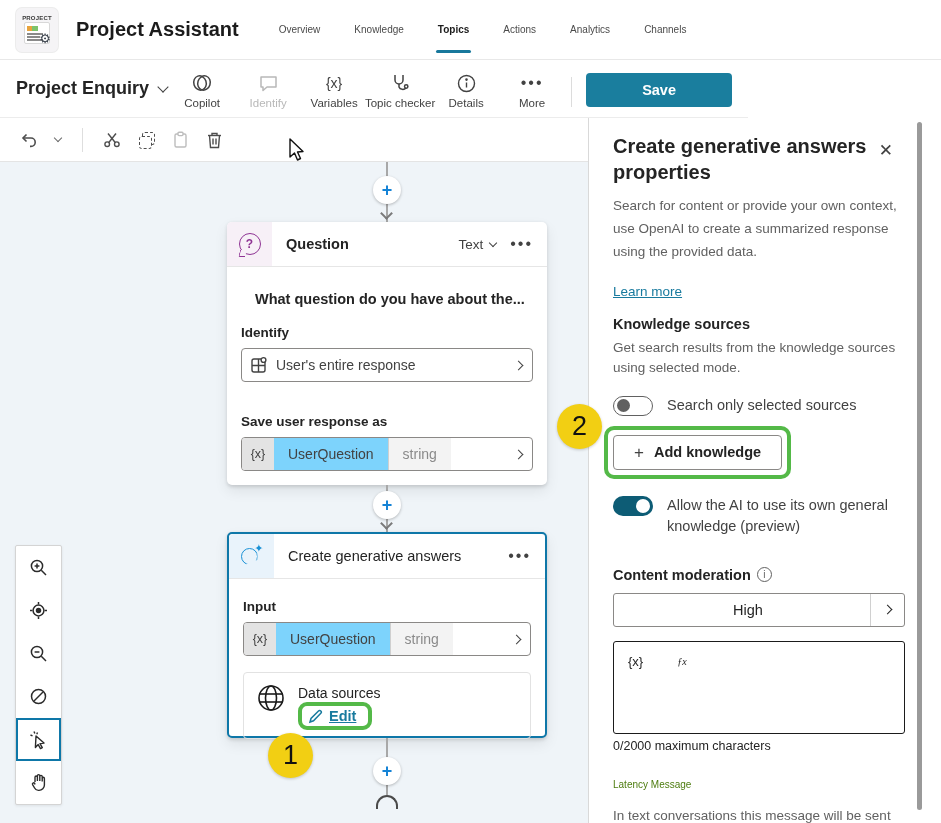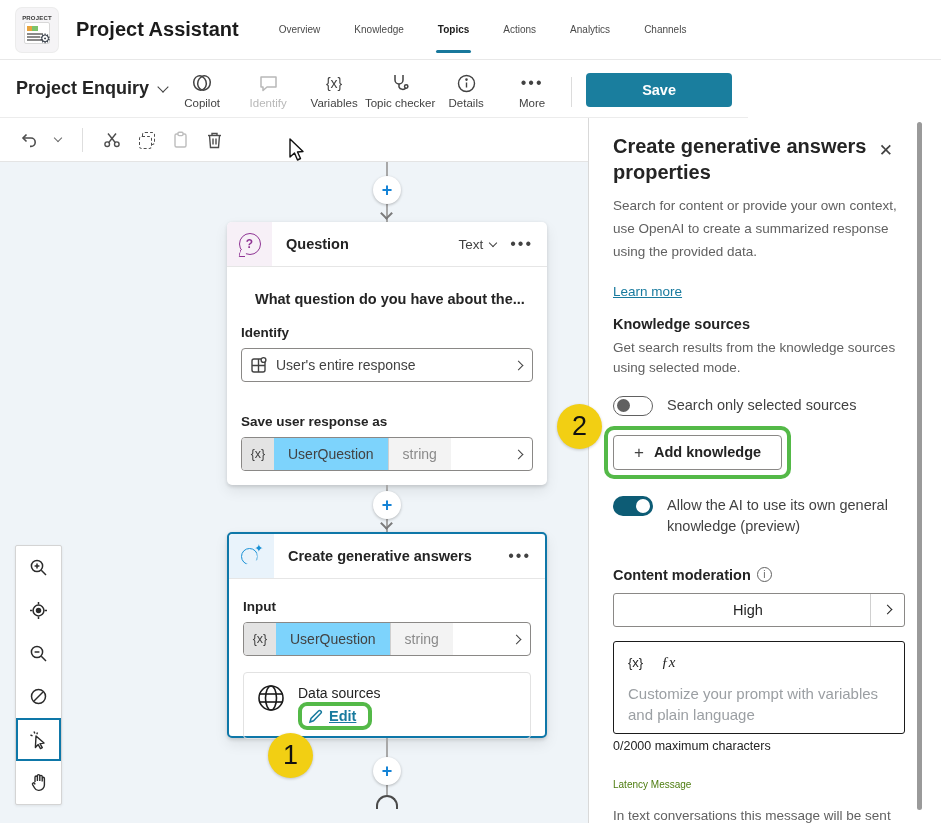--- a/index.html
+++ b/index.html
@@ -106,21 +106,21 @@
   .addk-wrap { display:inline-block; border:4px solid #54b948; border-radius:10px; padding:5px; margin:10px 0 2px -9px; background:#fff; }
   .addk-btn { display:flex; align-items:center; gap:10px; background:#fff; border:1px solid #8a8886; border-radius:4px; padding:8px 20px; font-size:14.5px; font-weight:bold; color:#242424; cursor:pointer; }
   .addk-plus { font-size:17px; font-weight:normal; color:#424242; line-height:1; }
   .info-ico { width:15px; height:15px; border:1.2px solid #616161; border-radius:50%; color:#616161; font-size:10px; font-weight:normal; display:inline-flex; align-items:center; justify-content:center; font-style:normal; }
   .dd-box { display:flex; align-items:center; height:34px; border:1px solid #8a8886; border-radius:3px; margin-top:10px; cursor:pointer; background:#fff;text-align:center; }
   .dd-box .dd-val { font-size:14.5px; color:#242424; padding-left:12px; flex:1; }
   .dd-box .dd-btn { width:34px; align-self:stretch; border-left:1px solid #d0d0d0; display:flex; align-items:center; justify-content:center; }
   .dd-box .dd-chevr { width:7px; height:7px; border-right:1.7px solid #242424; border-top:1.7px solid #242424; transform:rotate(45deg); }
   .prompt-box { border:1px solid #1b1b1b; border-radius:3px; margin-top:14px; padding:12px 14px; height:93px; cursor:text; }
   .prompt-icons { display:flex; align-items:center; gap:18px; color:#242424; }
-  .fx { font-size:15px; font-style:italic; font-family:"Liberation Serif", serif; }
+  .fx { font-size:10px; font-style:italic; font-family:"Liberation Serif", serif;margin-left:16px; }
   .prompt-ph { font-size:15px; color:#9b9fa3; line-height:1.45; margin-top:12px; }
   .char-count { font-size:12.5px; color:#242424; margin-top:5px; }
   .latency-head { font-size:10px; font-weight:normal; color:#4d7c0f; margin-top:26px; }
   .latency-desc { font-size:13.5px; color:#616161; line-height:1.75; margin-top:14px; width:290px; }
 
   
   .scrollbar { position:absolute; left:917px; top:122px; width:5px; height:688px; background:#9a9a9a; border-radius:3px; }
   .marker { position:absolute; width:45px; height:45px; border-radius:50%; background:#f2cf13; color:#111; font-size:27px; display:flex; align-items:center; justify-content:center; box-shadow:0 1px 3px rgba(0,0,0,.2); }
   .cursor-arrow { position:absolute; left:286px; top:138px; }
   svg { display:block; }
@@ -298,21 +298,21 @@
     <div class="arrowhead" style="top:357px;"></div>
 
     <div class="node selected" style="top:370px;height:206px;">
       <div class="node-head">
         <div class="node-strip strip-blue">
           <span class="gen-ico">
             <span class="bub"></span>
               <span class="spark">✦</span>
           </span>
         </div>
-        <span class="node-title" style="font-weight:bold;">Create generative answers</span>
+        <span class="node-title" style="font-weight:normal;">Create generative answers</span>
         <span class="node-dots dots3">•••</span>
       </div>
       <div class="node-body">
         <div class="field-label">Input</div>
         <div class="inputbox">
           <span class="var-chip">
             <span class="vc-badge">{x}</span>
             <span class="vc-name">UserQuestion</span>
             <span class="vc-type">string</span>
           </span>
@@ -426,21 +426,20 @@
     <span class="dd-btn">
       <span class="dd-chevr"></span>
     </span>
   </div>
 
   <div class="prompt-box">
     <div class="prompt-icons">
       <span style="font-size:13px;">{x}</span>
       <span class="fx">ƒx</span>
     </div>
-    <div class="prompt-ph">Customize your prompt with variables and plain language</div>
   </div>
   <div class="char-count">0/2000 maximum characters</div>
 
   <div class="latency-head">Latency Message</div>
   <div class="latency-desc">In text conversations this message will be sent once. In voice conversations, this message will loop until the operation is complete.</div>
 </div>
 
 <div class="scrollbar"></div>
 
 <div class="marker" style="left:268px; top:733px;">1</div>

